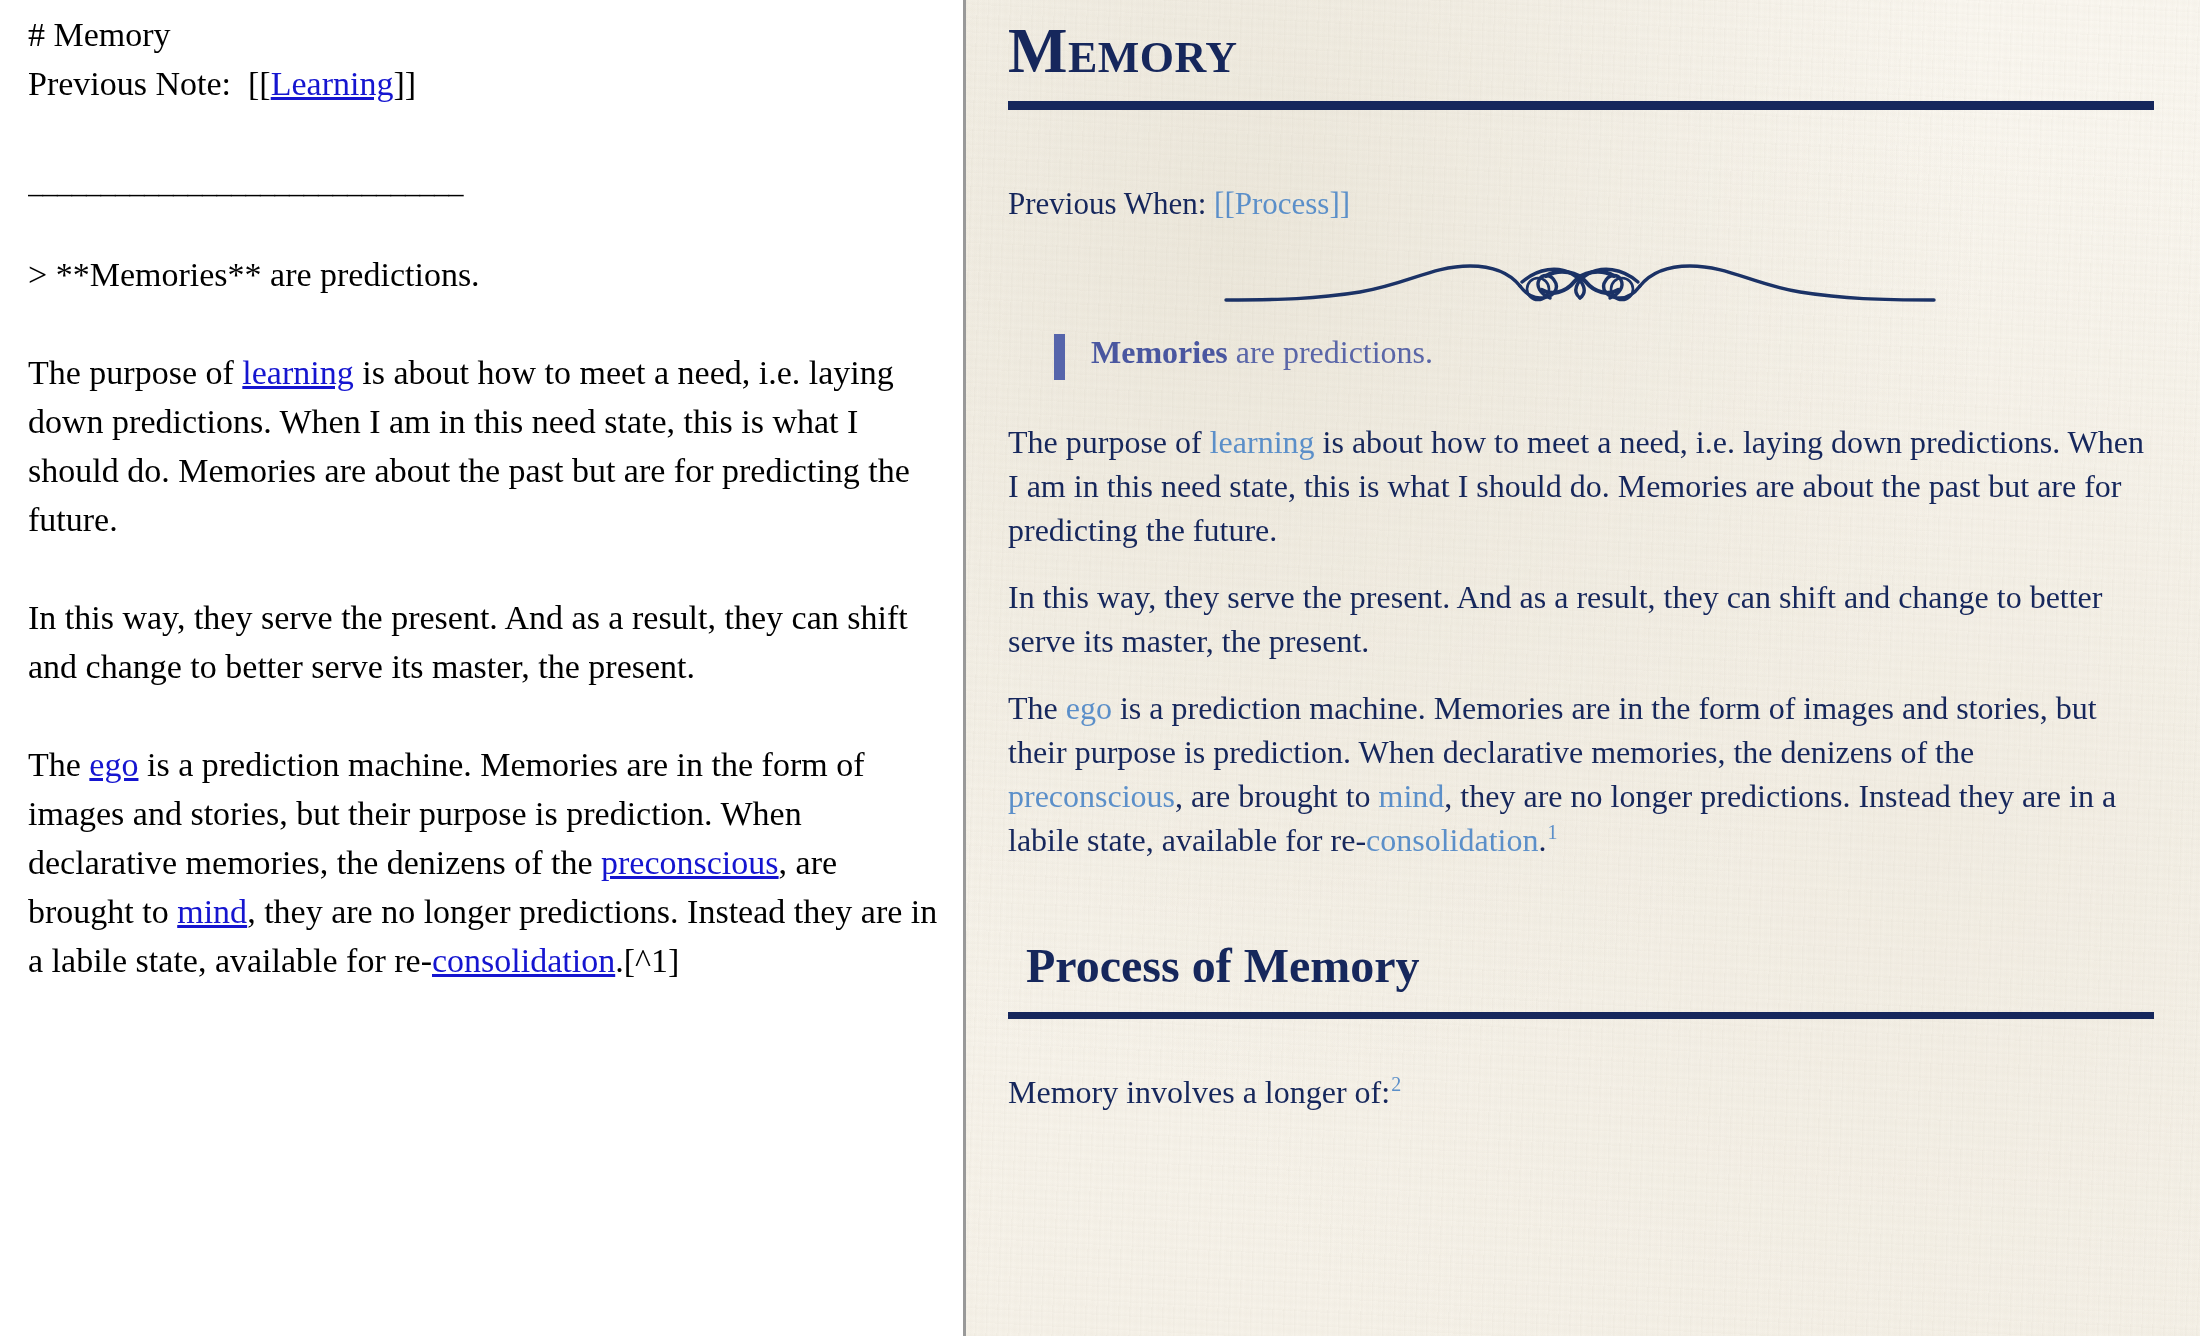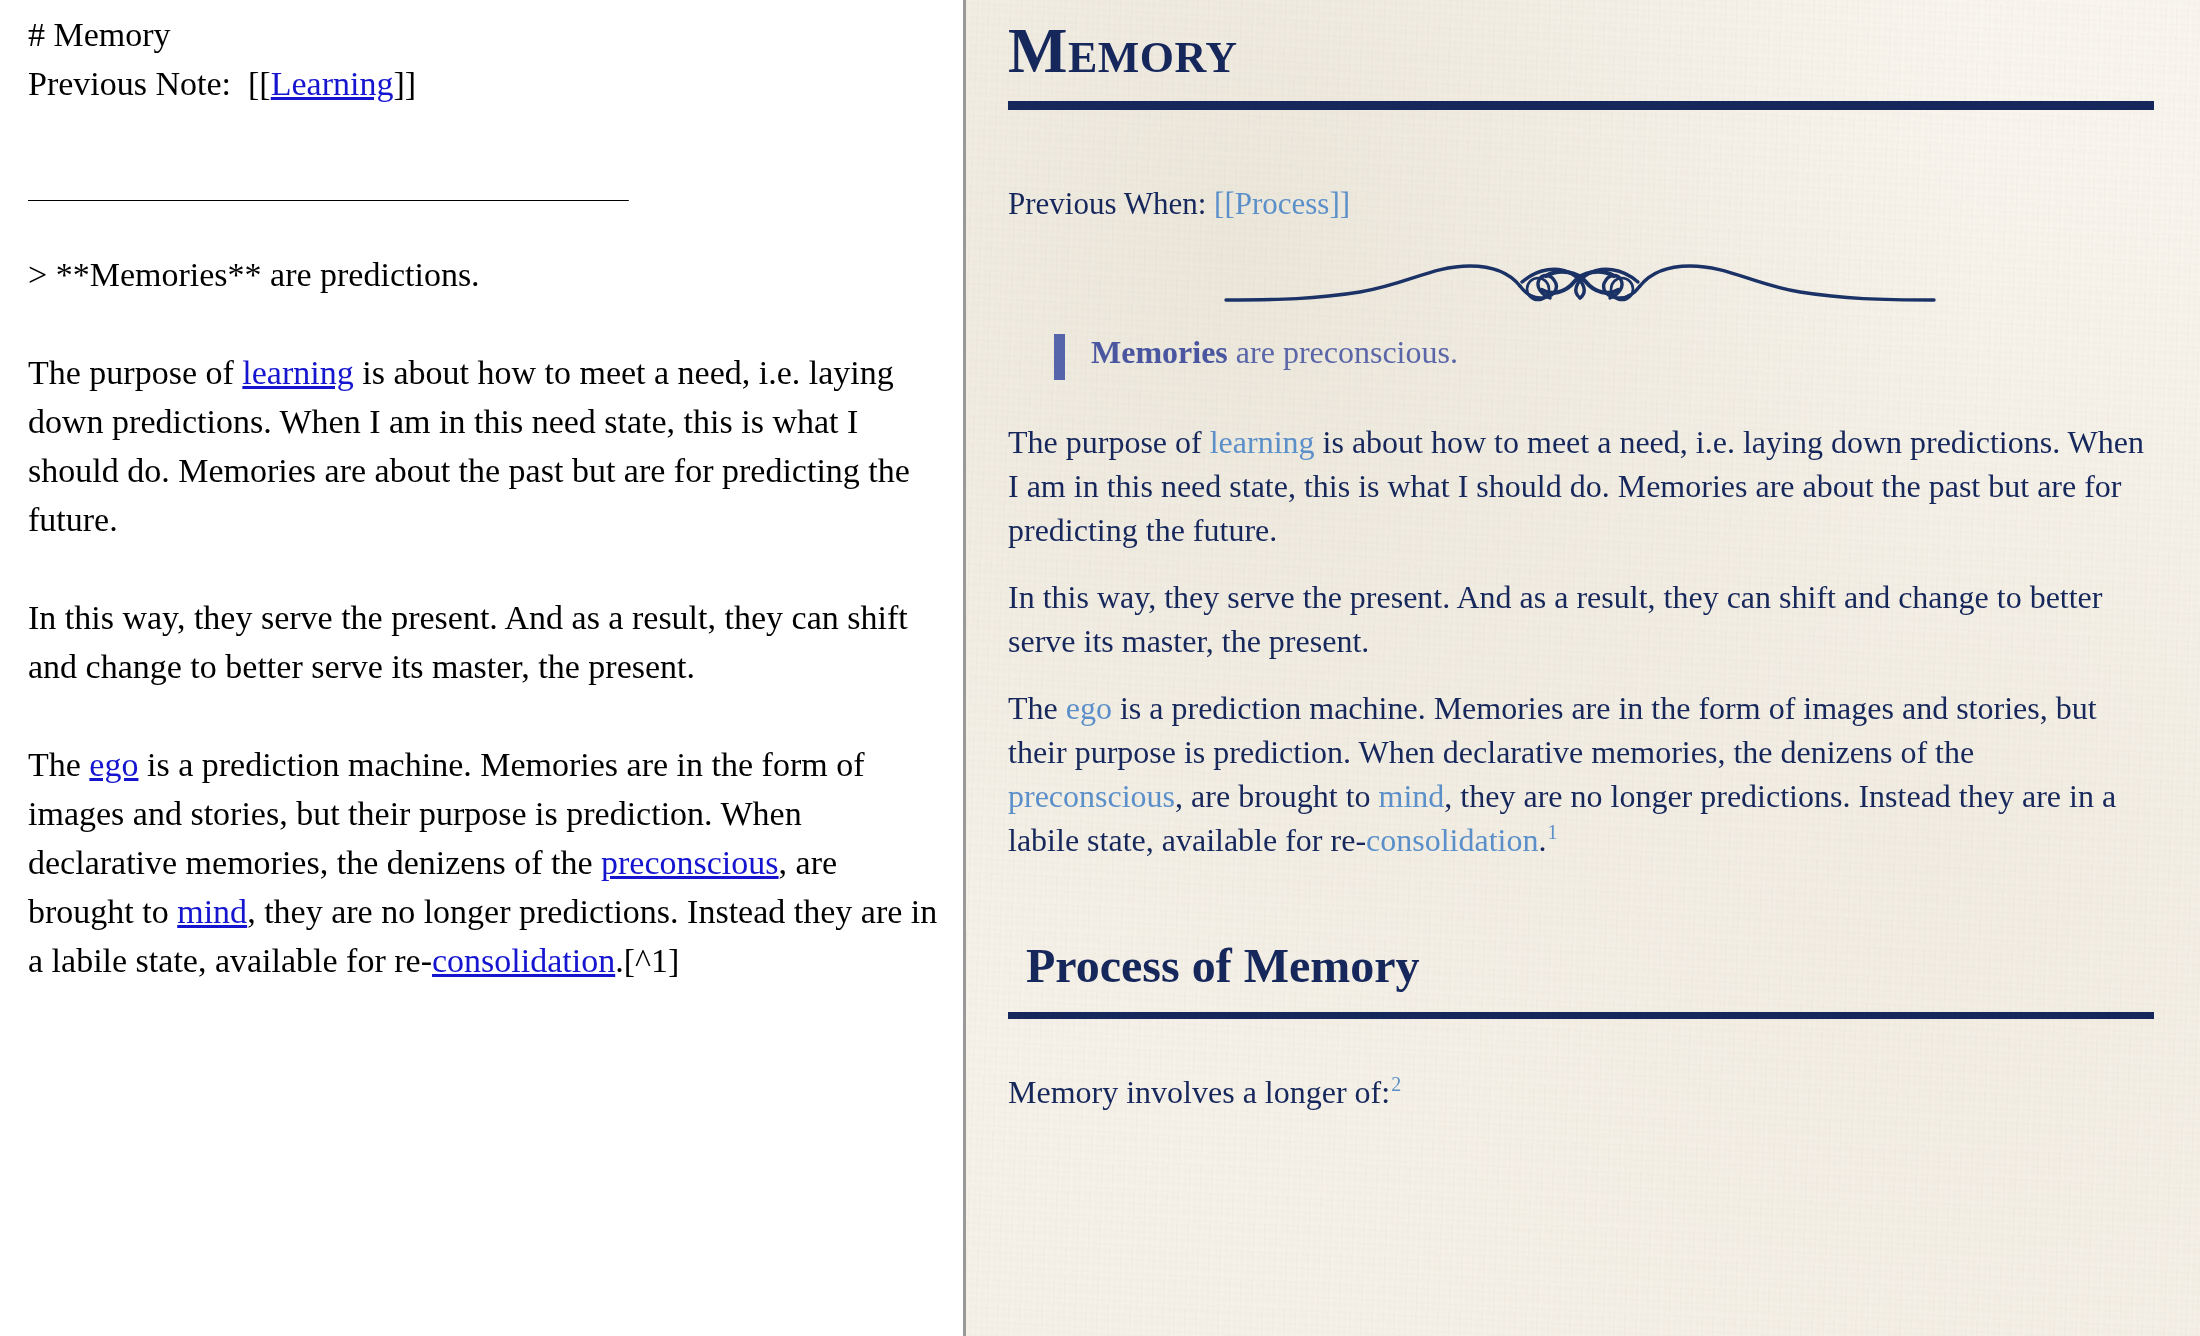--- a/index.html
+++ b/index.html
@@ -46,21 +46,21 @@
     color: #000000;
     margin: 0;
   }
 
   .md-spacer-small { height: 49px; }
   .md-spacer-rule  { height: 16px; }
   .md-spacer-para  { height: 49px; }
 
   .md-rule-text {
     font-family: "Liberation Serif", "DejaVu Serif", serif;
-    font-size: 41px;
+    font-size: 30px;
     line-height: 20px;
     color: #000000;
     letter-spacing: -0.5px;
     display: block;
     height: 28px;
     overflow: hidden;
   }
 
   .md-link {
     color: #1515d0;
@@ -251,21 +251,21 @@
         <path d="M394,34 C380,26 362,30 354,40 C346,50 332,54 322,48"></path>
       </g>
       <g fill="none" stroke="#1b3266" stroke-width="2.6" stroke-linecap="round">
         <circle cx="318" cy="47" r="11"></circle>
         <circle cx="402" cy="47" r="11"></circle>
       </g>
     </svg>
 
     <div class="blockquote">
       <div class="bq-bar"></div>
-      <div class="bq-text"><b>Memories</b><span> are preconscious.</span></div>
+      <div class="bq-text"><b>Memories</b><span> are predictions.</span></div>
     </div>
 
     <p class="body-para p-first"><span>The purpose of </span><span class="ilink">learning</span><span> is about how to meet a need, i.e. laying down predictions. When I am in this need state, this is what I should do. Memories are about the past but are for predicting the future.</span></p>
 
     <p class="body-para">In this way, they serve the present. And as a result, they can shift and change to better serve its master, the present.</p>
 
     <p class="body-para"><span>The </span><span class="ilink">ego</span><span> is a prediction machine. Memories are in the form of images and stories, but their purpose is prediction. When declarative memories, the denizens of the </span><span class="ilink">preconscious</span><span>, are brought to </span><span class="ilink">mind</span><span>, they are no longer predictions. Instead they are in a labile state, available for re-</span><span class="ilink">consolidation</span><span>.</span><span class="fnref">1</span></p>
 
     <h2 class="section-h2">Process of Memory</h2>
     <div class="h2-rule"></div>

